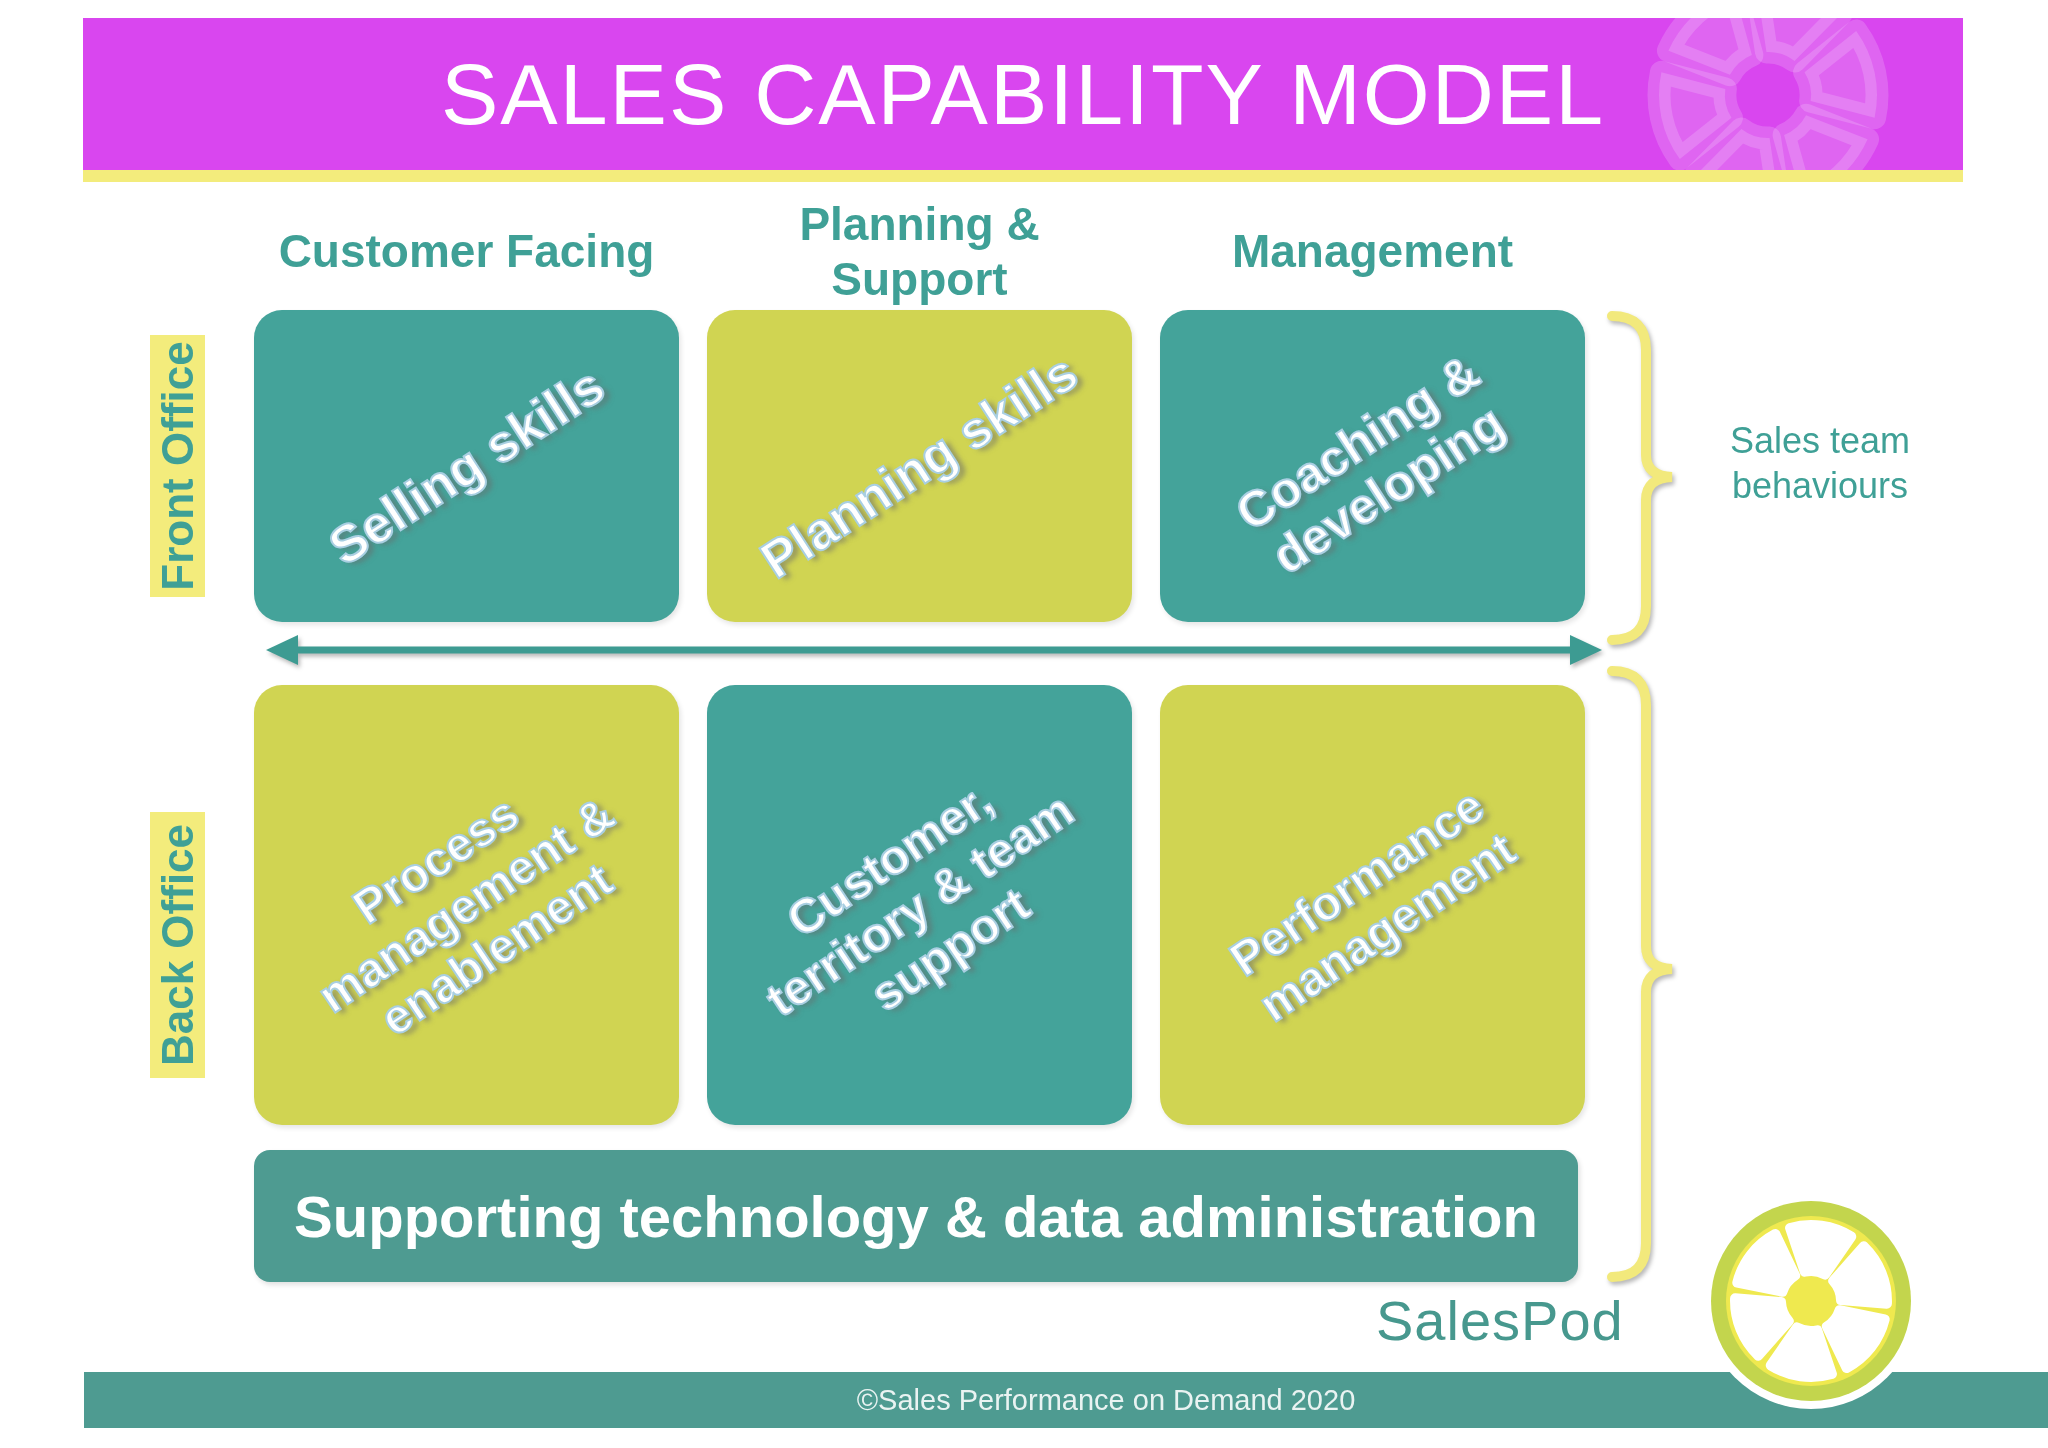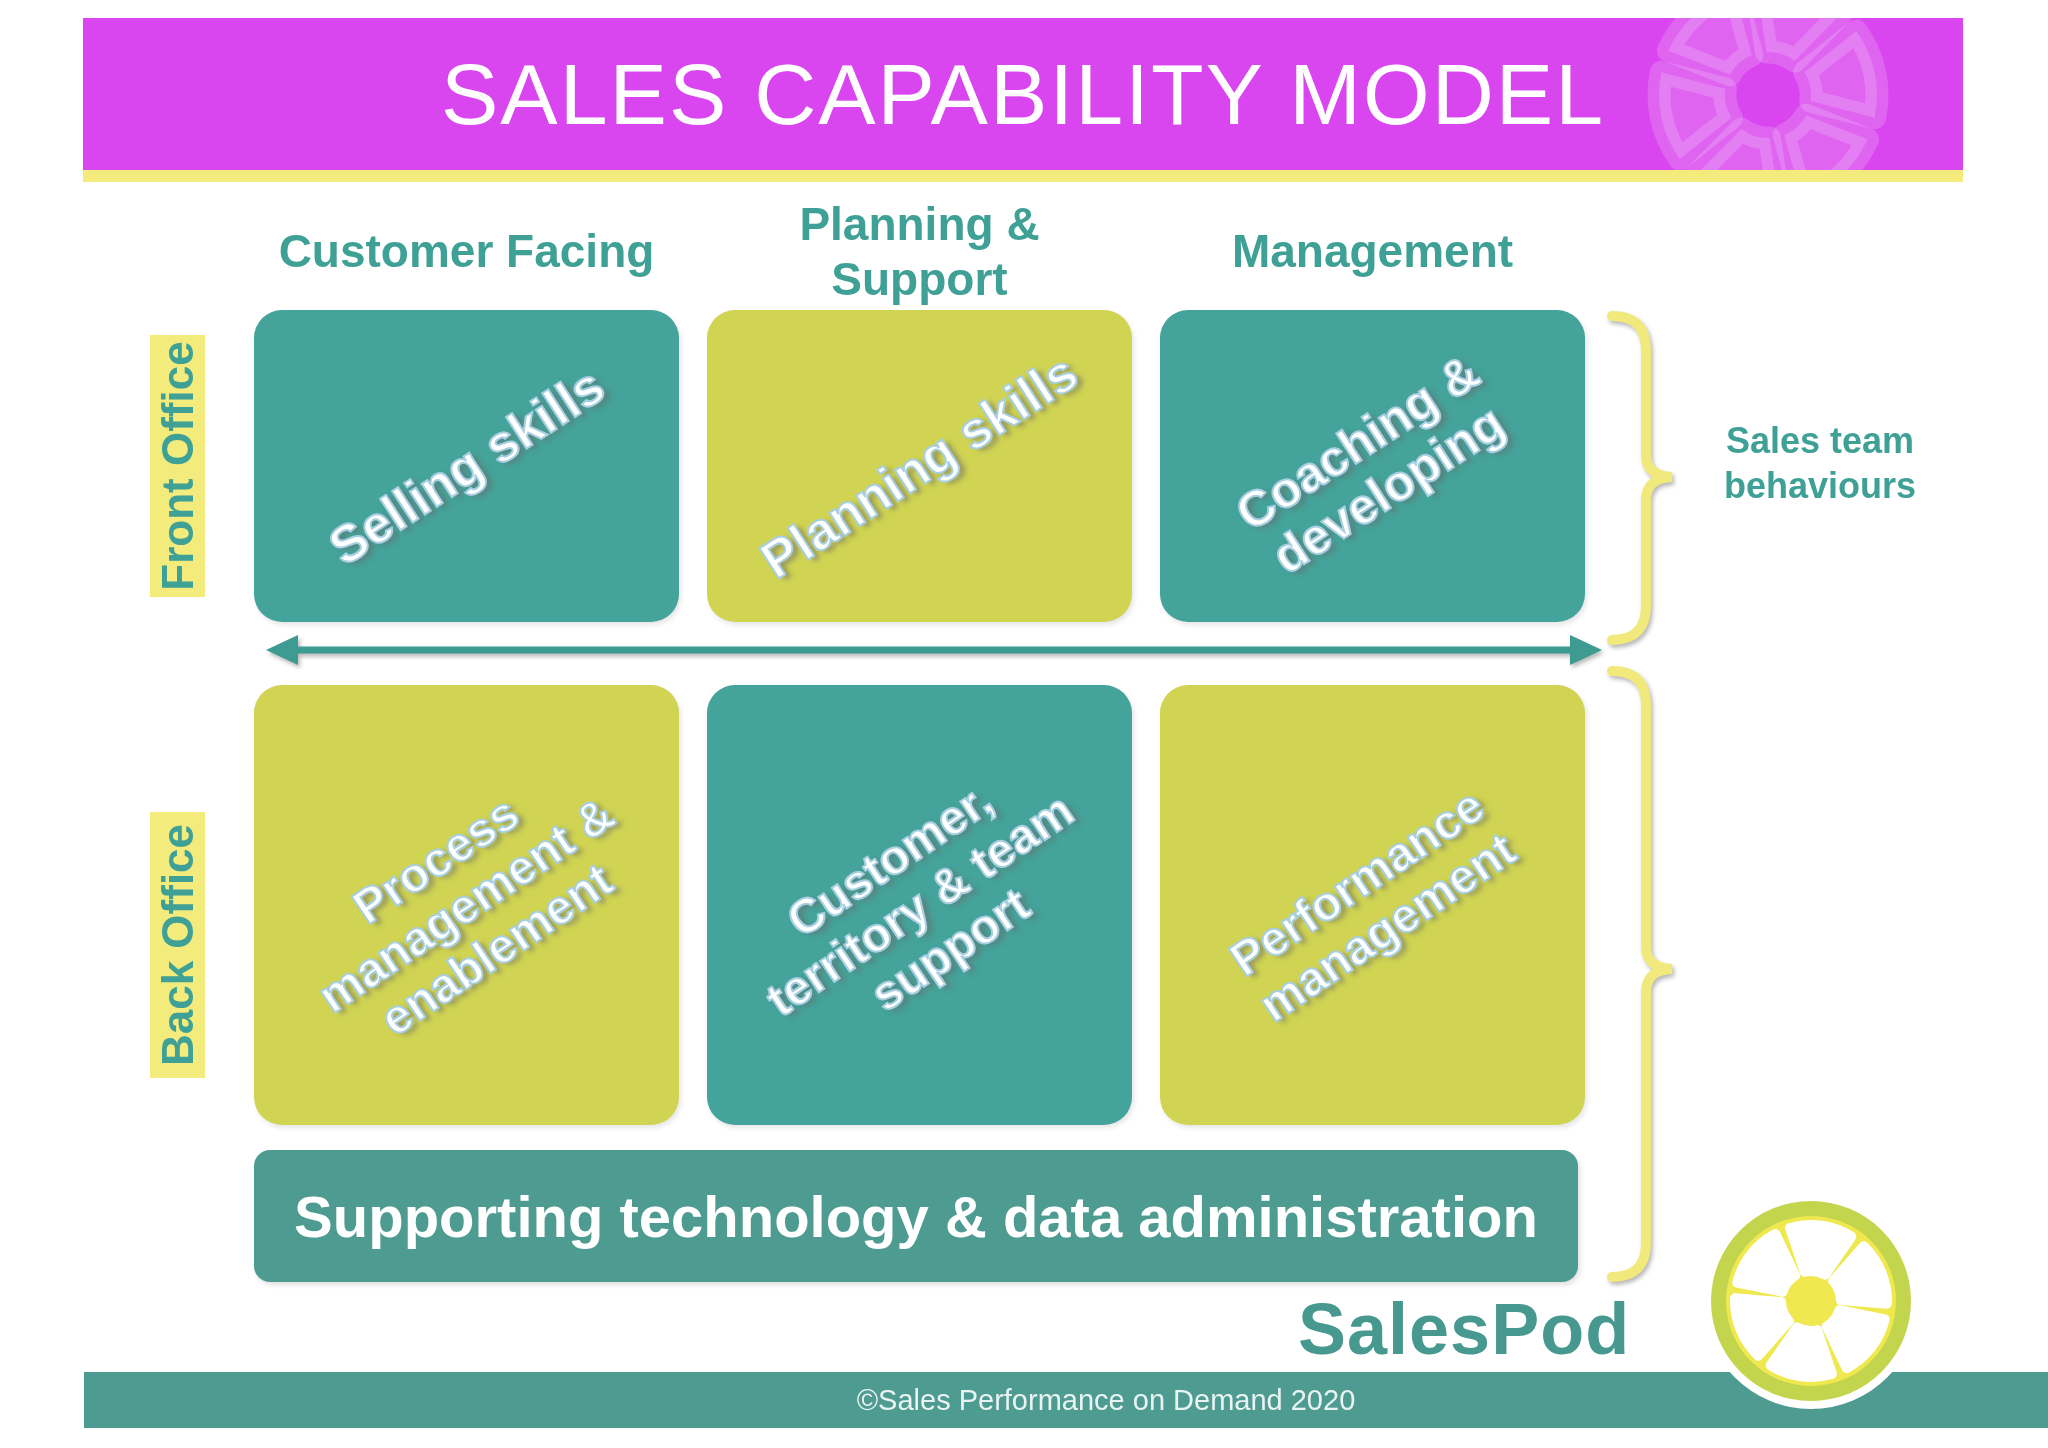--- a/index.html
+++ b/index.html
@@ -46,36 +46,36 @@
              text-shadow:4px 5px 5px rgba(105,105,105,0.55);}
   .cell-text.one{white-space:nowrap;font-size:52px;}
   .cell-text.two{font-size:50px;}
   .cell-text.three{font-size:48px;transform:rotate(-34deg);}
 
   
   .overlay{position:absolute;left:0;top:0;width:2048px;height:1448px;pointer-events:none;
            filter:drop-shadow(2px 3px 2px rgba(0,0,0,0.28));}
 
   
-  .brace-label{position:absolute;color:#3FA096;font-weight:bold;font-size:36px;line-height:1.26;
+  .brace-label{position:absolute;color:#3FA096;font-weight:normal;font-size:36px;line-height:1.26;
                text-align:center;white-space:pre-line;}
   .brace-label.b1{left:1688px;top:418px;width:264px;}
   .brace-label.b2{left:1700px;top:880px;width:250px;}
 
   
   .foundation{position:absolute;left:254px;top:1150px;width:1324px;height:132px;background:#4E9B91;
               border-radius:16px;display:flex;align-items:center;justify-content:center;
               box-shadow:2px 3px 5px rgba(0,0,0,0.12);}
   .foundation span{color:#ffffff;font-weight:bold;font-size:58px;}
 
   
   .footer-bar{position:absolute;left:84px;top:1372px;width:2044px;height:56px;background:#4E9B91;
               display:flex;align-items:center;justify-content:center;}
   .footer-bar span{color:rgba(255,255,255,0.88);font-size:29px;font-weight:400;}
-  .brand{position:absolute;left:1298px;top:1288px;color:#47988E;font-size:72px;font-weight:700;
+  .brand{position:absolute;left:1376px;top:1288px;color:#47988E;font-size:56px;font-weight:400;
          letter-spacing:1px;white-space:nowrap;}
   .logo{position:absolute;left:1696px;top:1186px;width:230px;height:230px;}
 </style>
 </head>
 <body>
 
 <div class="canvas">
 
   <div class="header-bar">
     <div class="header-title">SALES CAPABILITY MODEL</div>

